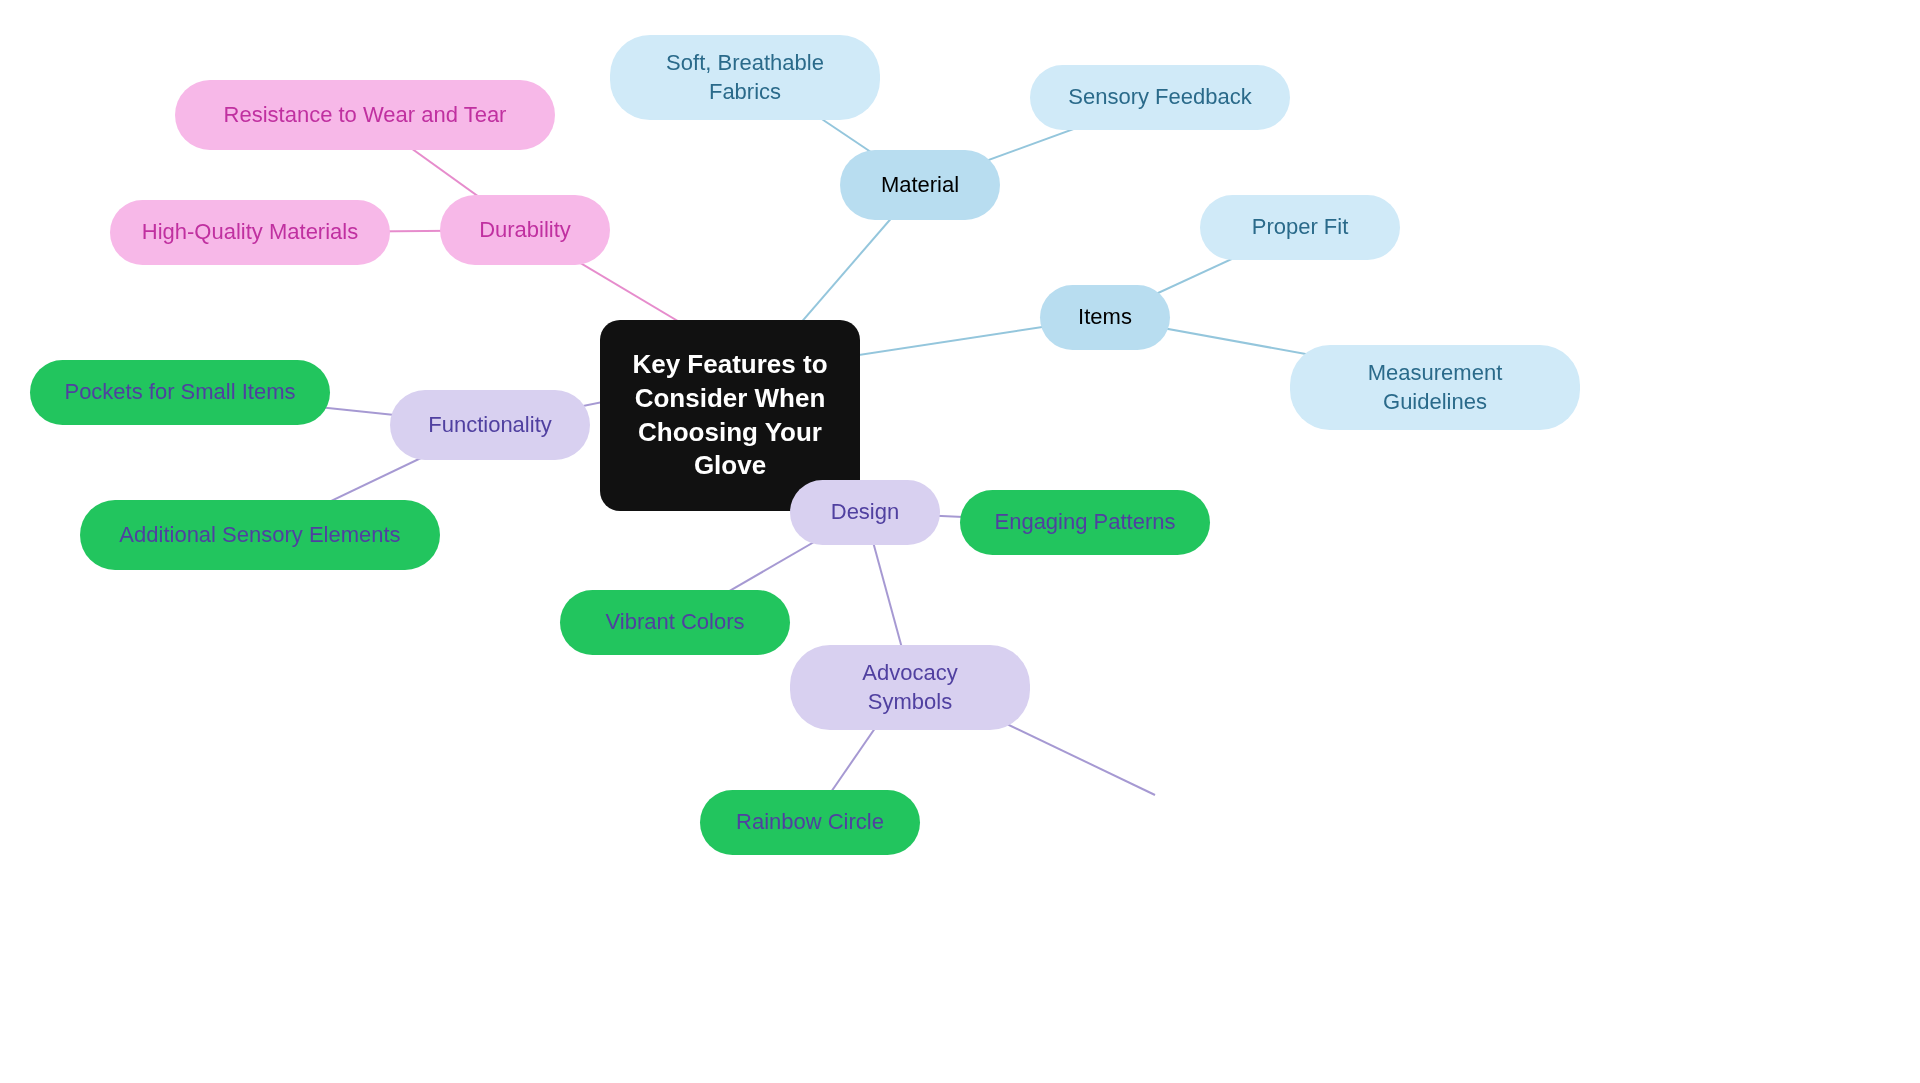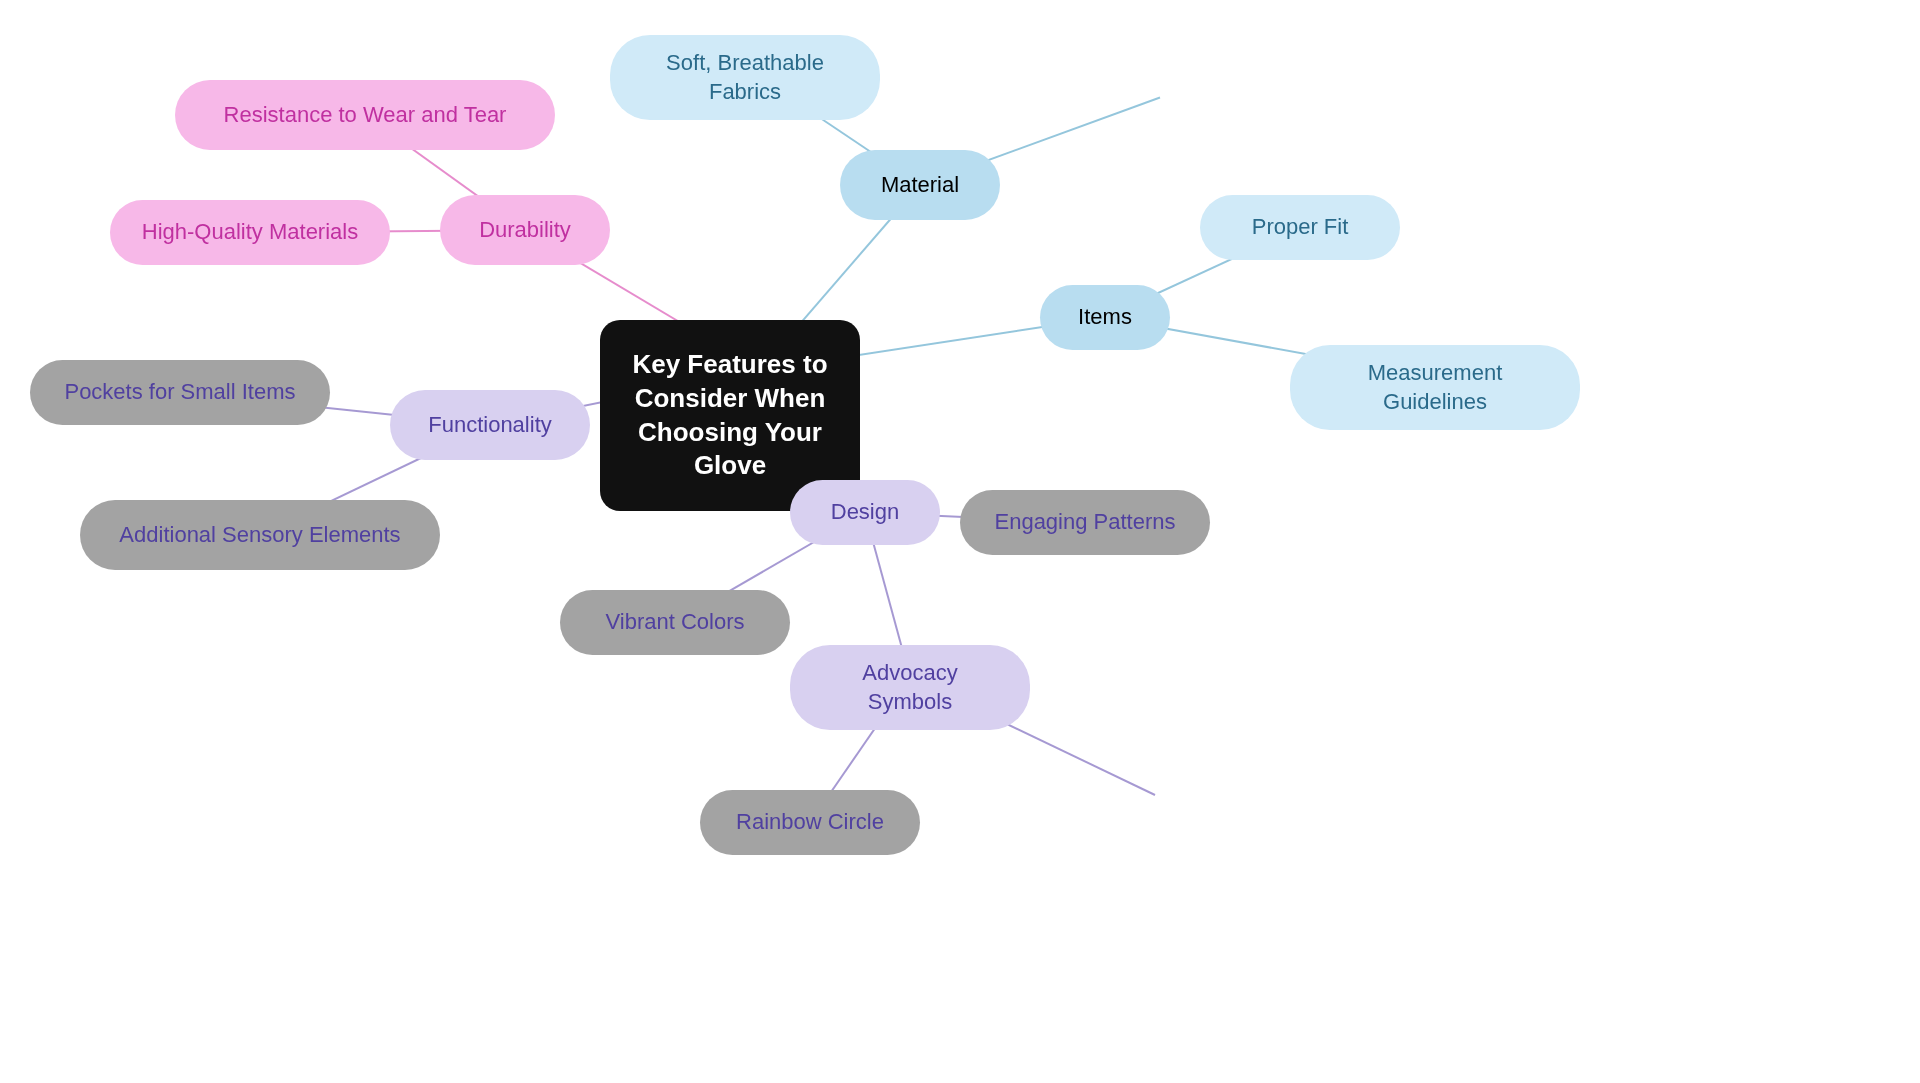--- a/index.html
+++ b/index.html
@@ -59,21 +59,21 @@
       background: #f7b8e8;
       color: #c030a0;
       border: none;
     }
     .node-purple {
       background: #d8d0f0;
       color: #5040a0;
       border: none;
     }
     .node-purple-light {
-      background: #a3a3a3;
+      background: #22c55e;
       color: #5040a0;
       border: none;
     }
   </style>
 </head>
 <body>
 
 <div id="mindmap-container">
   <svg id="connections">
       <line x1="760" y1="370" x2="920" y2="185" stroke="#7ab8d4" stroke-width="2" opacity="0.8"></line>
@@ -91,20 +91,21 @@
       <line x1="760" y1="370" x2="865" y2="512.5" stroke="#9080c8" stroke-width="2" opacity="0.8"></line>
       <line x1="865" y1="512.5" x2="1085" y2="522.5" stroke="#9080c8" stroke-width="2" opacity="0.8"></line>
       <line x1="865" y1="512.5" x2="675" y2="622.5" stroke="#9080c8" stroke-width="2" opacity="0.8"></line>
       <line x1="865" y1="512.5" x2="910" y2="677.5" stroke="#9080c8" stroke-width="2" opacity="0.8"></line>
       <line x1="910" y1="677.5" x2="810" y2="822.5" stroke="#9080c8" stroke-width="2" opacity="0.8"></line>
       <line x1="910" y1="677.5" x2="1155" y2="795" stroke="#9080c8" stroke-width="2" opacity="0.8"></line>
     </svg>
 <div class="node node-center" style="left: 600px; top: 320px; width: 260px;">Key Features to Consider When Choosing Your Glove</div>
     <div class="node node-blue" style="left: 840px; top: 150px; width: 160px; min-height: 70px;">Material</div>
     <div class="node node-blue-light" style="left: 610px; top: 35px; width: 270px; min-height: 65px;">Soft, Breathable Fabrics</div>
+    <div class="node node-blue-light" style="left: 1030px; top: 65px; width: 260px; min-height: 65px;">Sensory Feedback</div>
     <div class="node node-blue" style="left: 1040px; top: 285px; width: 130px; min-height: 65px;">Items</div>
     <div class="node node-blue-light" style="left: 1200px; top: 195px; width: 200px; min-height: 65px;">Proper Fit</div>
     <div class="node node-blue-light" style="left: 1290px; top: 345px; width: 290px; min-height: 65px;">Measurement Guidelines</div>
     <div class="node node-pink" style="left: 440px; top: 195px; width: 170px; min-height: 70px;">Durability</div>
     <div class="node node-pink" style="left: 175px; top: 80px; width: 380px; min-height: 70px;">Resistance to Wear and Tear</div>
     <div class="node node-pink" style="left: 110px; top: 200px; width: 280px; min-height: 65px;">High-Quality Materials</div>
     <div class="node node-purple" style="left: 390px; top: 390px; width: 200px; min-height: 70px;">Functionality</div>
     <div class="node node-purple-light" style="left: 30px; top: 360px; width: 300px; min-height: 65px;">Pockets for Small Items</div>
     <div class="node node-purple-light" style="left: 80px; top: 500px; width: 360px; min-height: 70px;">Additional Sensory Elements</div>
     <div class="node node-purple" style="left: 790px; top: 480px; width: 150px; min-height: 65px;">Design</div>

